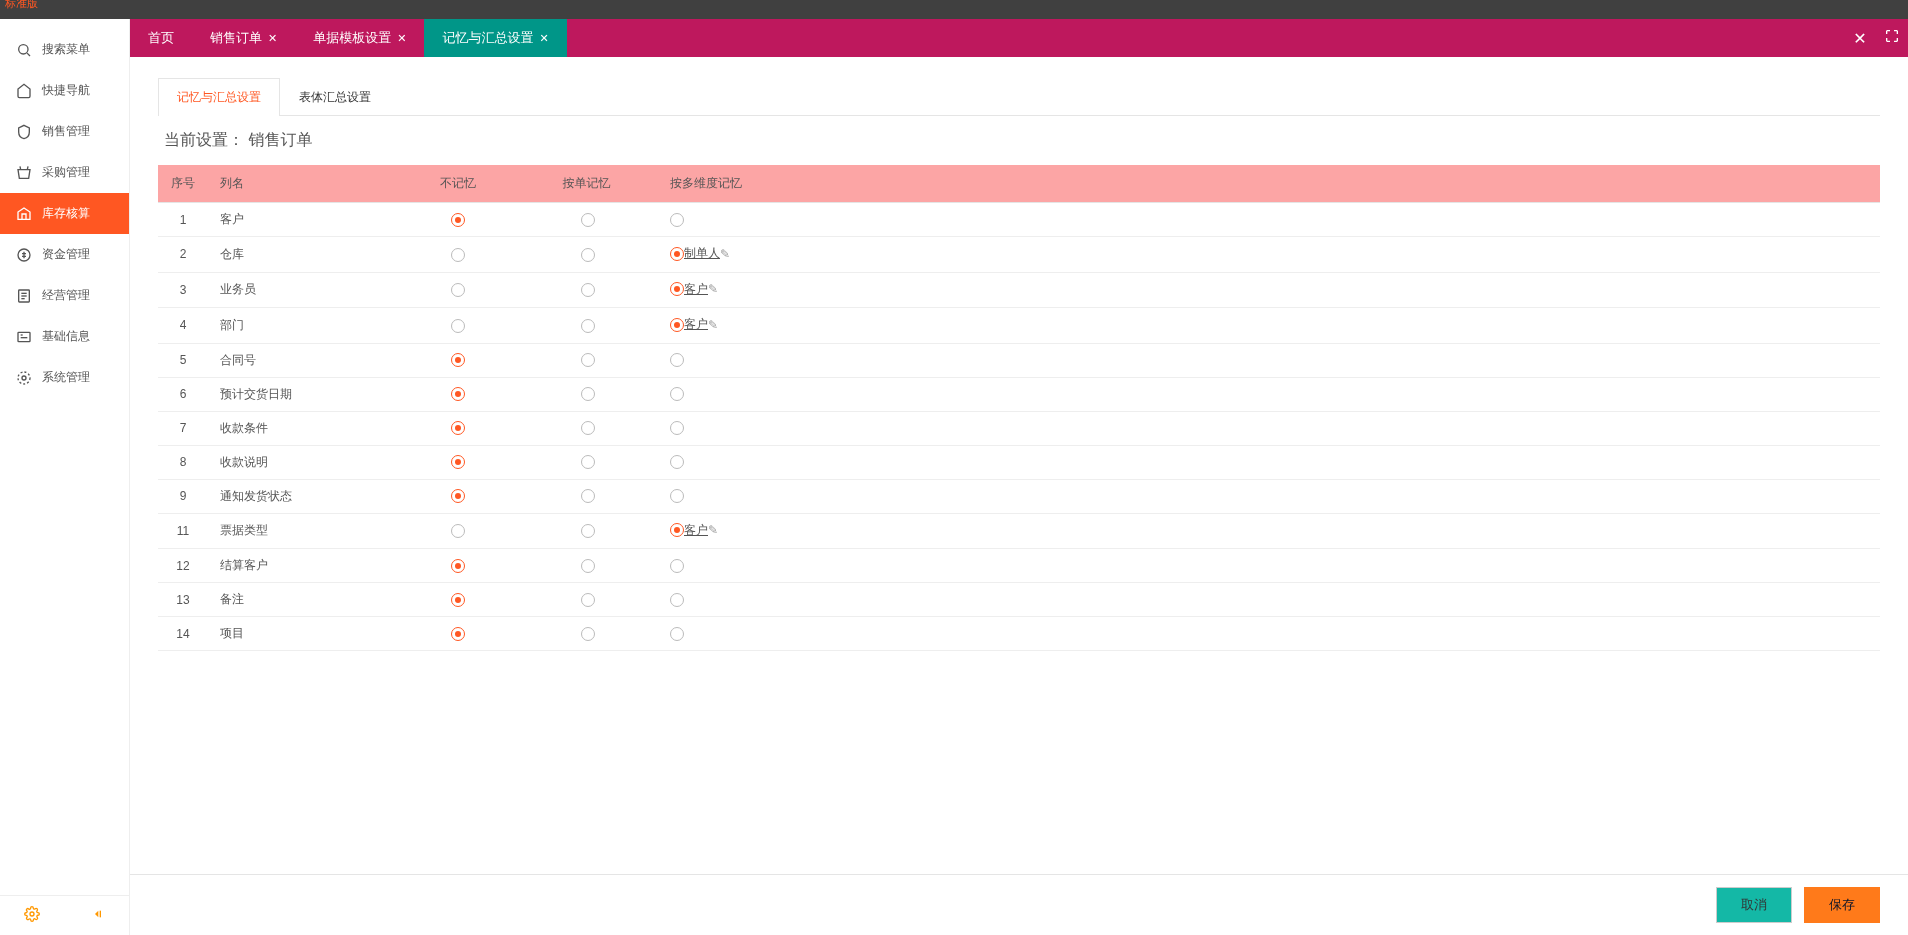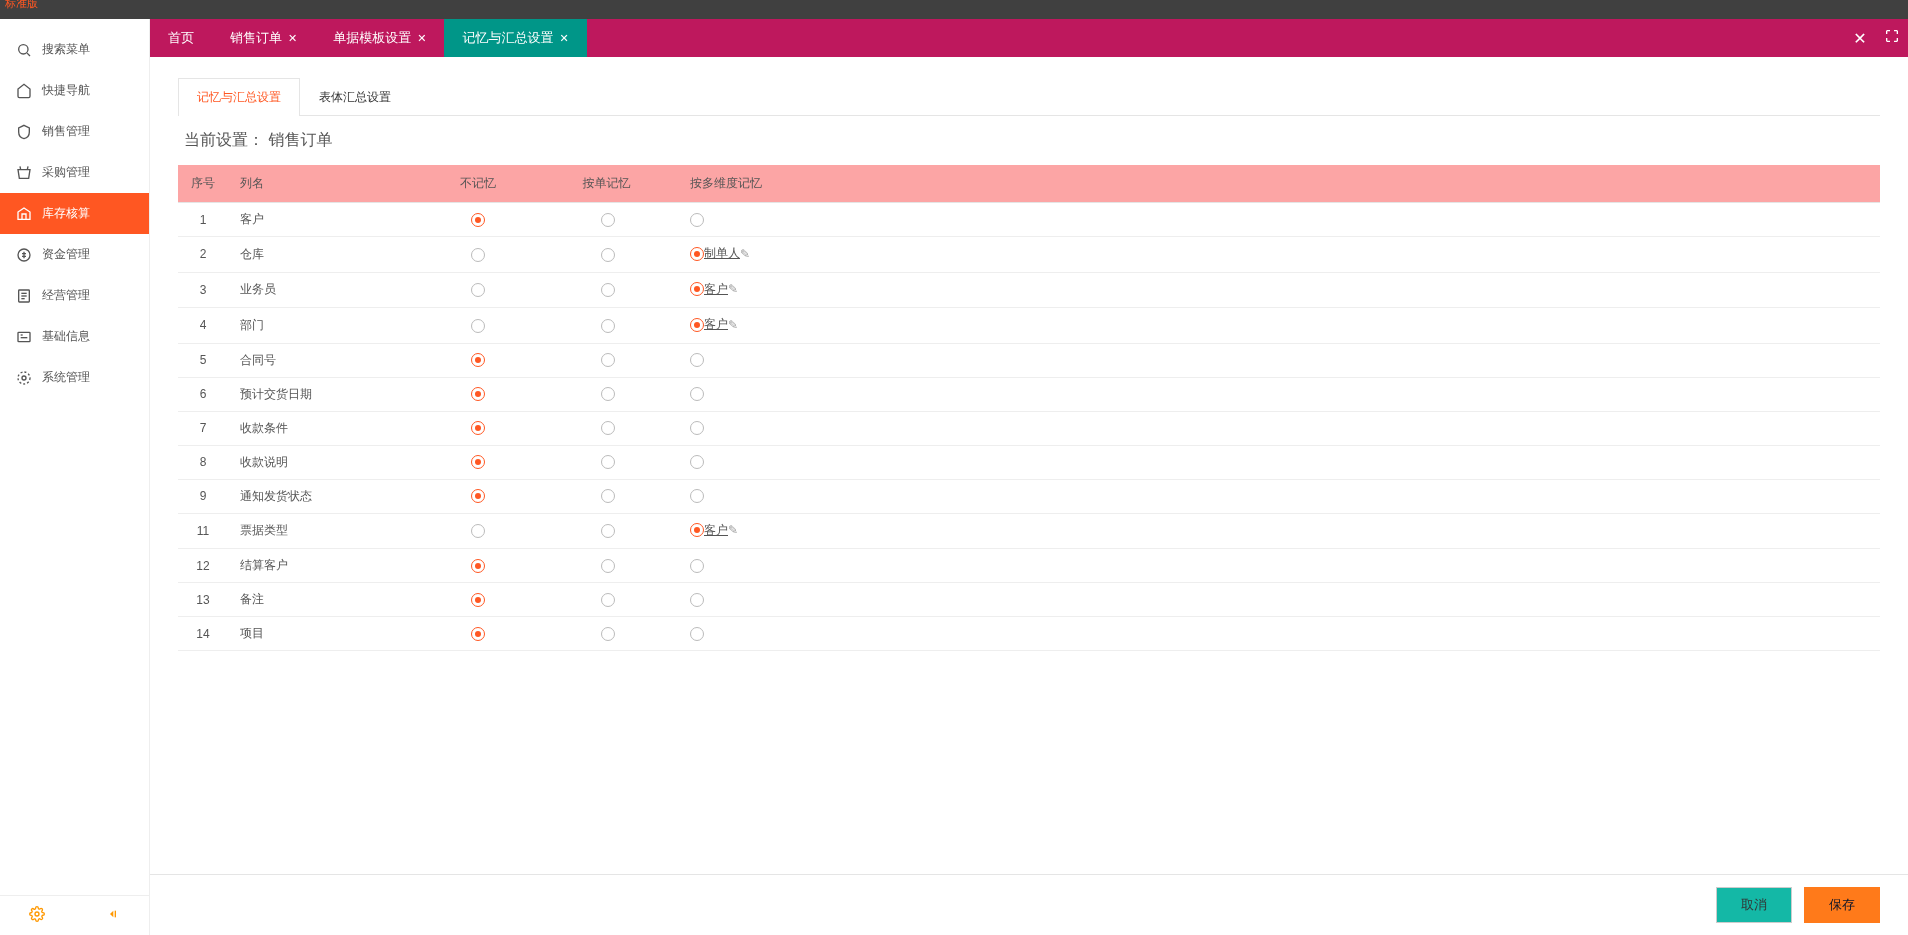--- a/index.html
+++ b/index.html
@@ -1,21 +1,21 @@
 <!DOCTYPE html>
 <html><head>
 <meta charset="utf-8">
 <style>
 * { margin: 0; padding: 0; box-sizing: border-box; }
 body { font-family: "Microsoft YaHei", Arial, sans-serif; font-size: 12px; color: #333; background: #fff; overflow: hidden; }
 .app { display: flex; flex-direction: column; height: 935px; width: 1908px; }
 .topbar { height: 19px; background: #404040; position: relative; }
 .edition-badge { position: absolute; top: -4px; left: 5px; color: #ff5722; font-size: 11px; }
 .main { display: flex; flex: 1; min-height: 0; }
-.sidebar { width: 150px; background: #fff; border-right: 1px solid #eee; display: flex; flex-direction: column; }
+.sidebar { width: 130px; background: #fff; border-right: 1px solid #eee; display: flex; flex-direction: column; }
 .sidebar-items { flex: 1; padding-top: 10px; }
 .sidebar-item { display: flex; align-items: center; padding: 12px 16px; cursor: pointer; color: #555; gap: 10px; }
 .sidebar-item.active { background: #ff5722; color: #fff; }
 .sidebar-item .icon { width: 16px; height: 16px; display: inline-flex; align-items: center; justify-content: center; }
 .sidebar-footer { display: flex; border-top: 1px solid #eee; }
 .sidebar-footer-btn { flex: 1; padding: 10px; text-align: center; color: #ff9800; cursor: pointer; }
 .content { flex: 1; display: flex; flex-direction: column; min-width: 0; }
 .tabs-bar { background: #be185d; height: 38px; display: flex; align-items: stretch; color: #fff; }
 .tab { display: flex; align-items: center; padding: 0 18px; cursor: pointer; font-size: 13px; gap: 6px; }
 .tab.active { background: #009688; }

